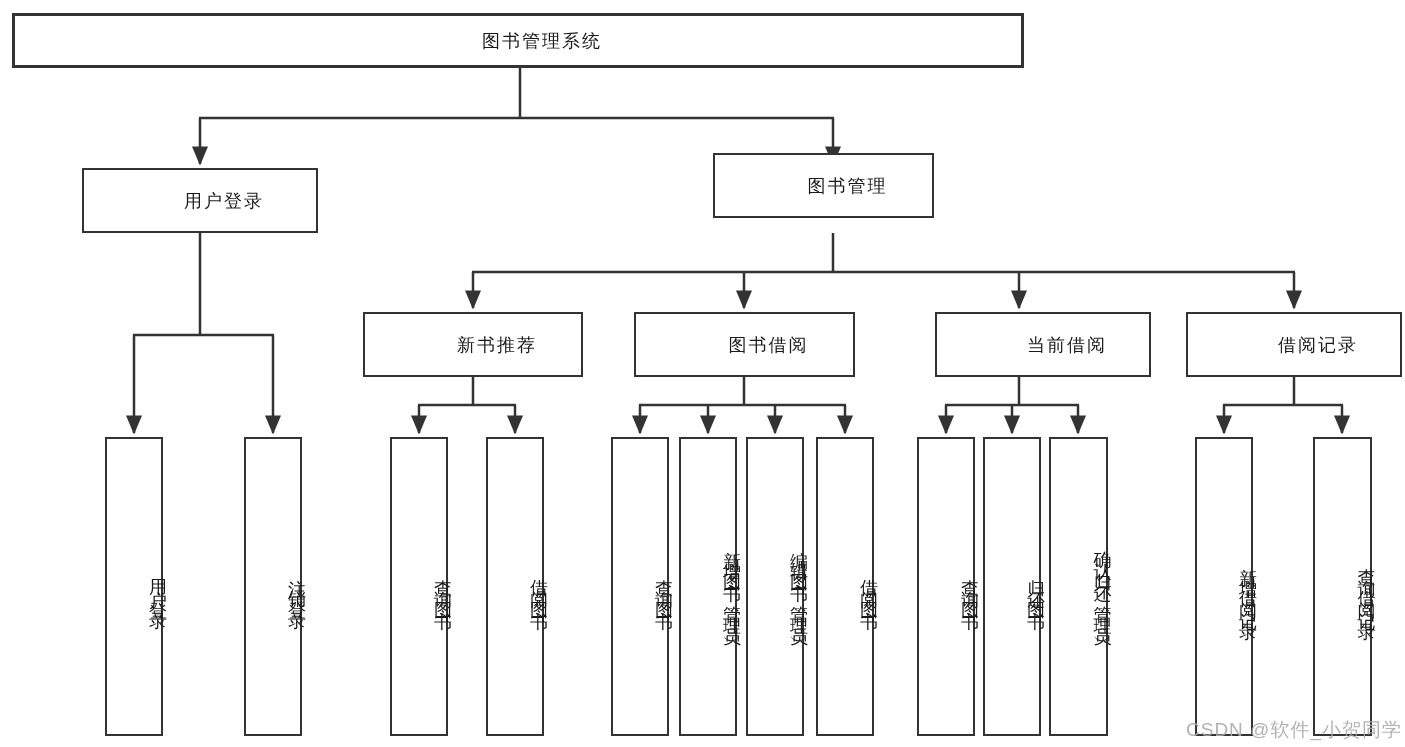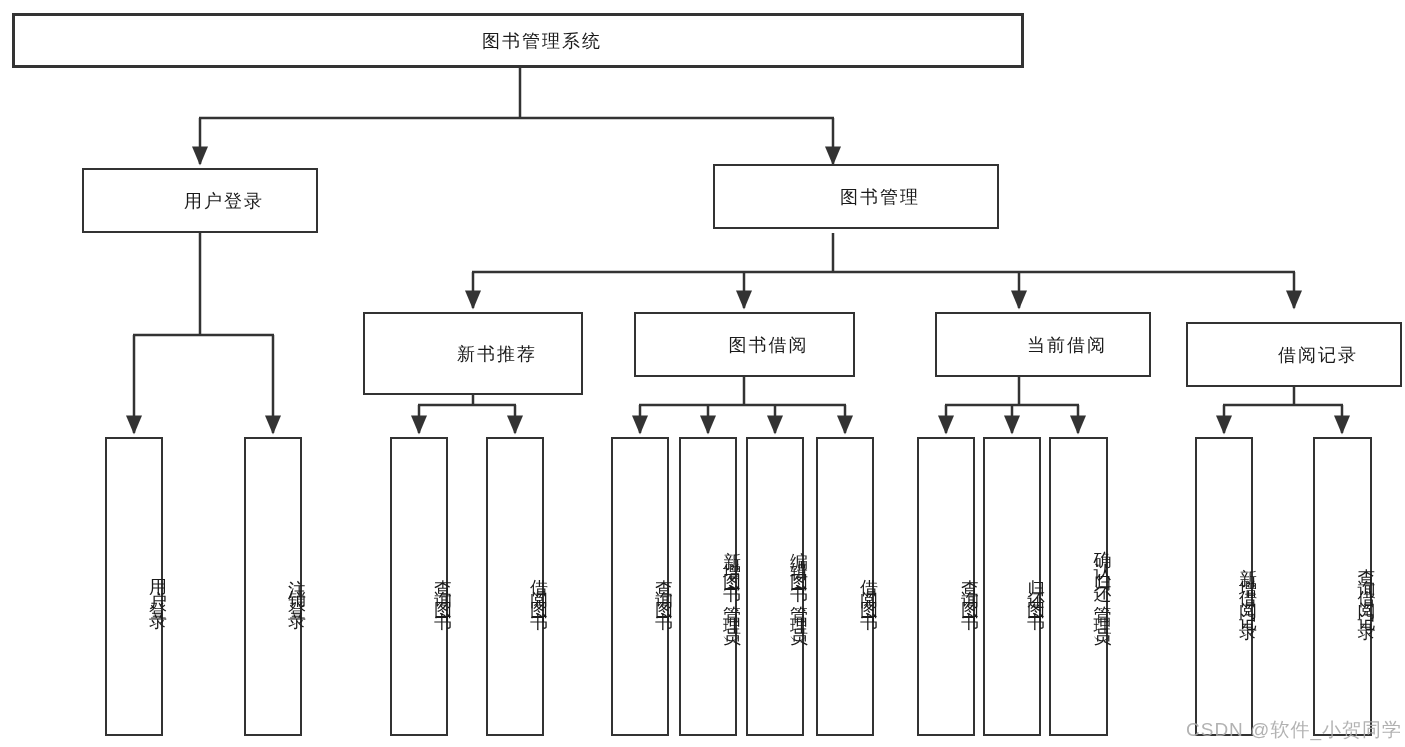--- a/index.html
+++ b/index.html
@@ -113,34 +113,34 @@
     </g>
   </svg>
 
   <div class="node h-node" style="left:12px;top:13px;width:1012px;height:55px;border-width:3px;">
     <span>图书管理系统</span>
   </div>
 
   <div class="node h-node" style="left:82px;top:168px;width:236px;height:65px;">
     <span>用户登录</span>
   </div>
-  <div class="node h-node" style="left:713px;top:164px;width:286px;height:65px;align-items:center;">
+  <div class="node h-node" style="left:713px;top:153px;width:221px;height:65px;align-items:center;">
     <span>图书管理</span>
   </div>
 
-  <div class="node h-node" style="left:363px;top:312px;width:220px;height:83px;">
+  <div class="node h-node" style="left:363px;top:312px;width:220px;height:65px;">
     <span>新书推荐</span>
   </div>
   <div class="node h-node" style="left:634px;top:312px;width:221px;height:65px;">
     <span>图书借阅</span>
   </div>
   <div class="node h-node" style="left:911px;top:312px;width:216px;height:65px;margin-left:24px;">
     <span>当前借阅</span>
   </div>
-  <div class="node h-node" style="left:1186px;top:312px;width:216px;height:65px;margin-top:10px;">
+  <div class="node h-node" style="left:1186px;top:312px;width:216px;height:65px;">
     <span>借阅记录</span>
   </div>
 
   <div class="node v-node" style="left:105px;top:437px;width:58px;height:299px;">
     <span class="v-label">用户登录</span>
   </div>
   <div class="node v-node" style="left:244px;top:437px;width:58px;height:299px;">
     <span class="v-label">注销登录</span>
   </div>
 

